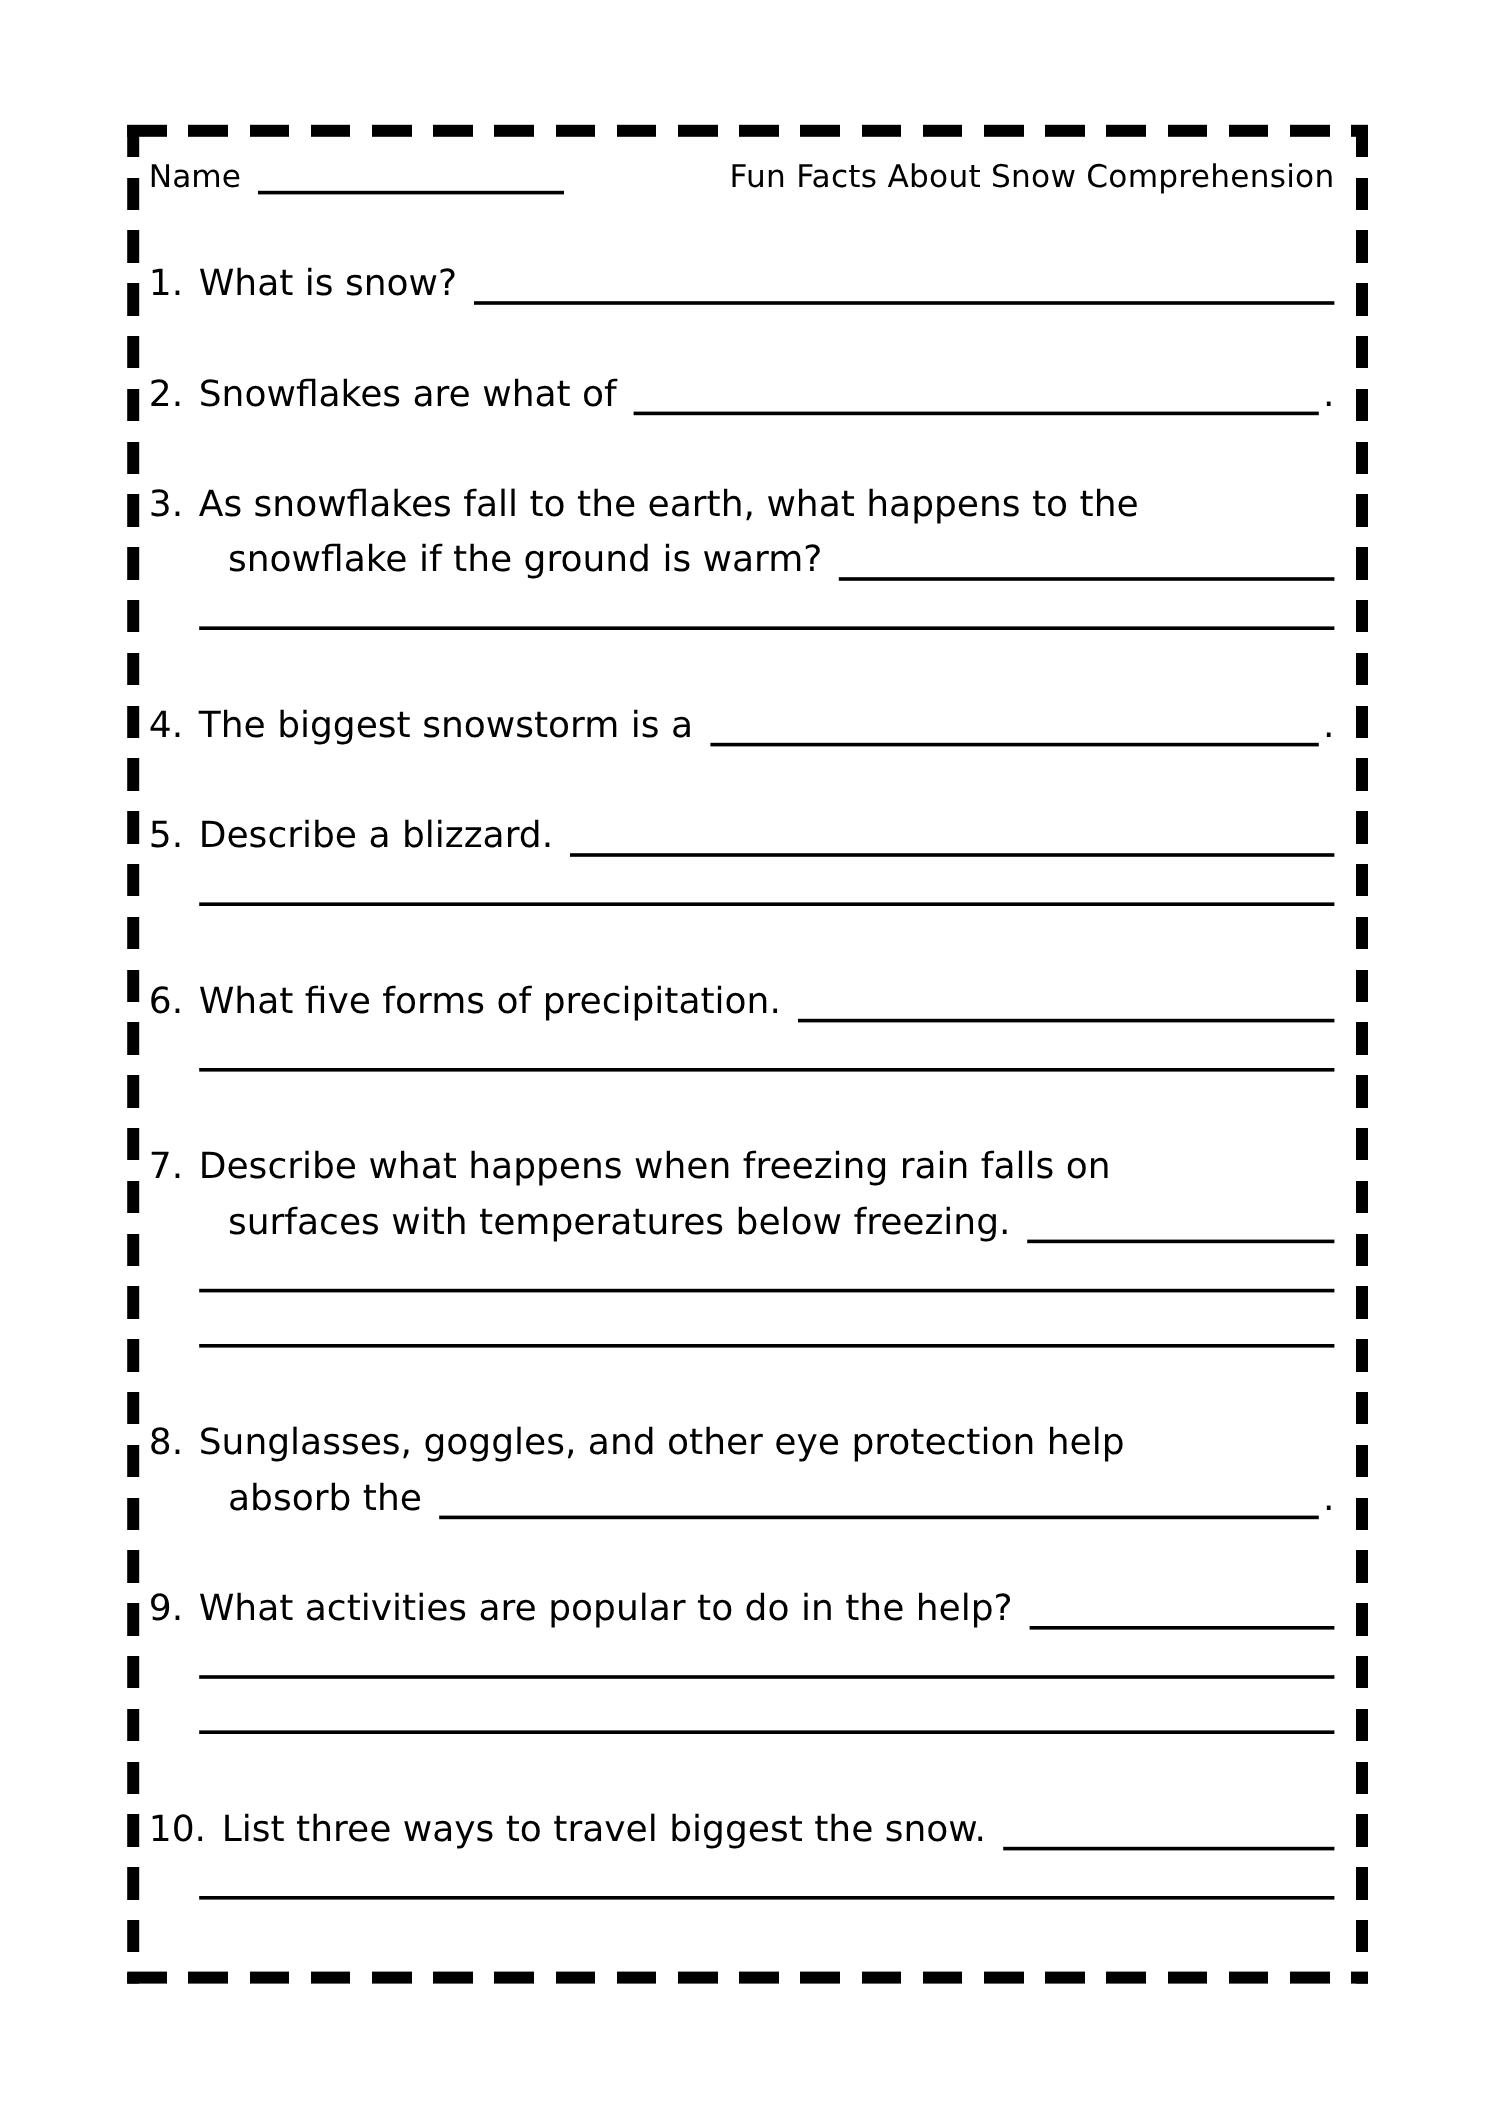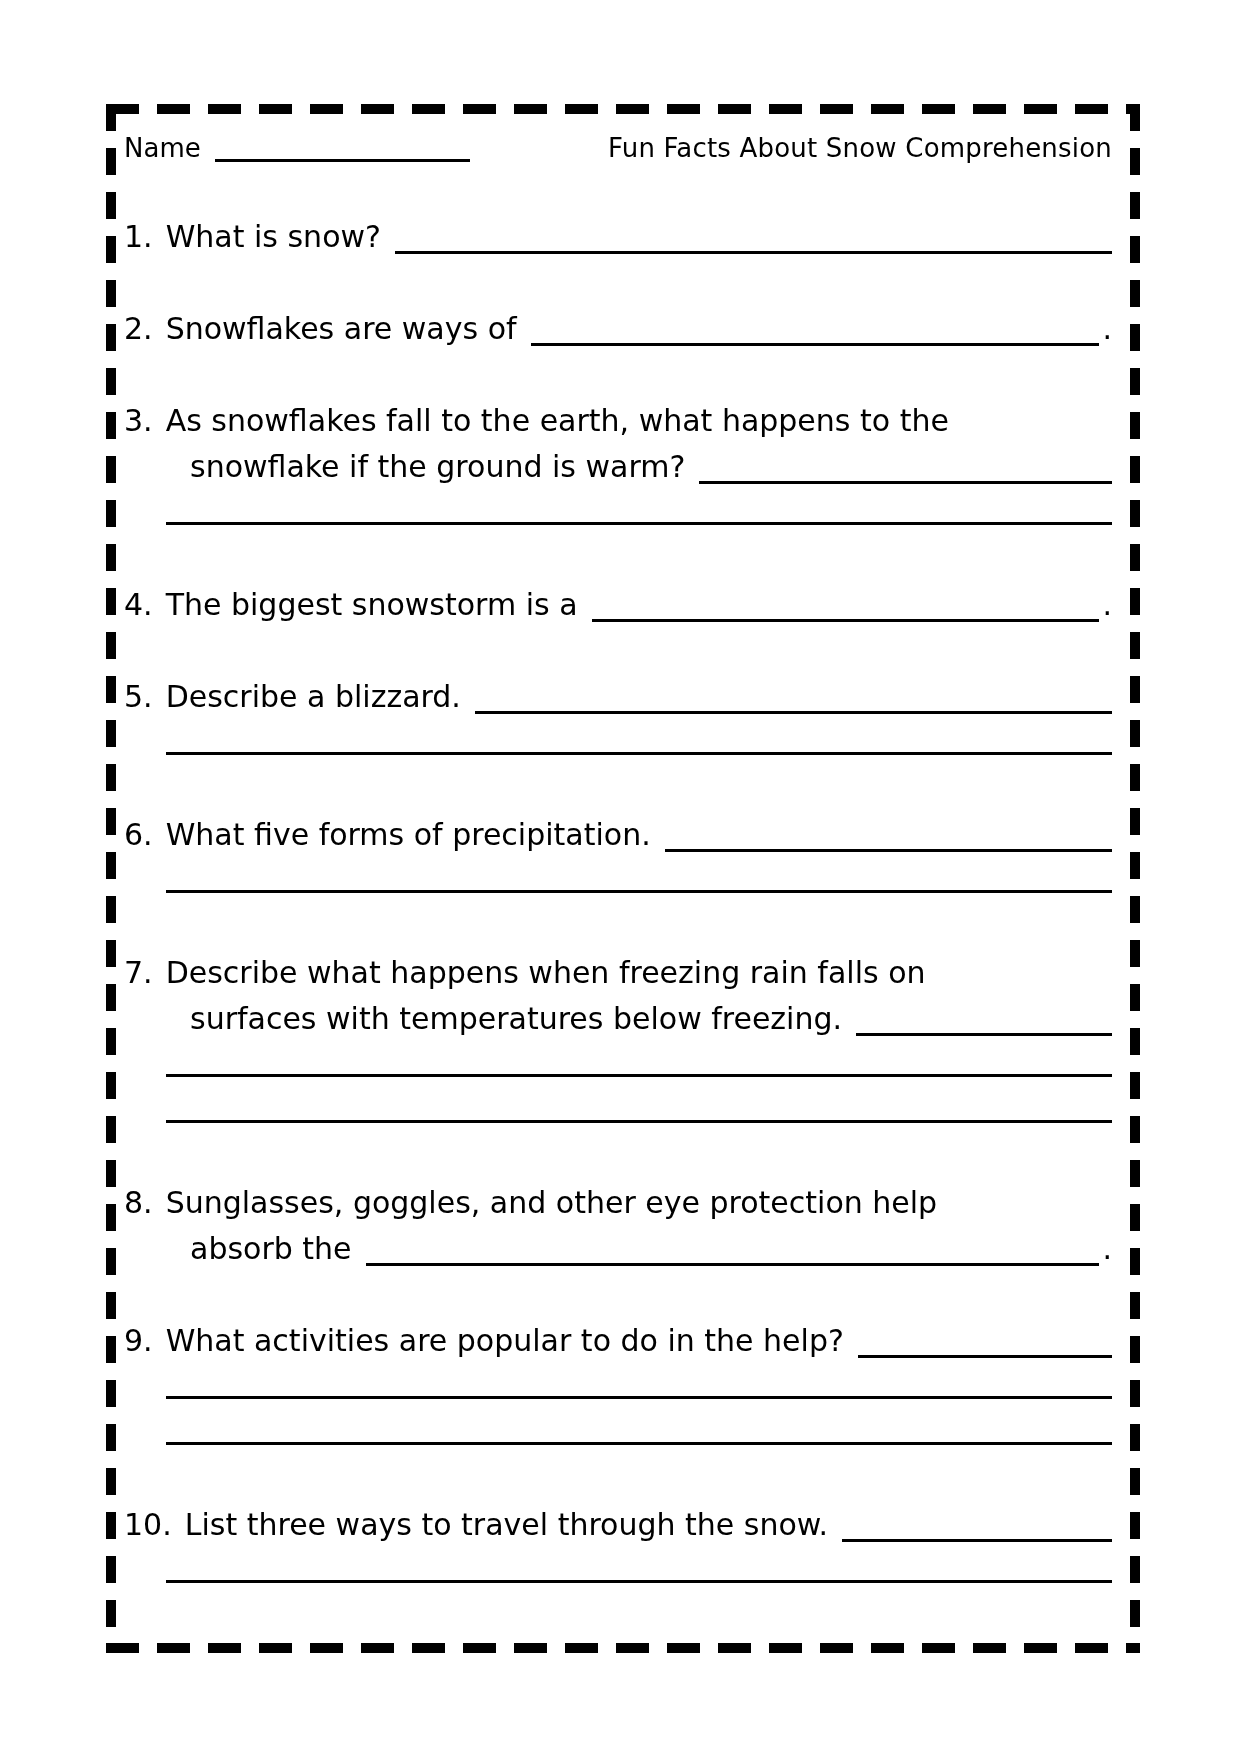--- a/index.html
+++ b/index.html
@@ -91,21 +91,21 @@
           <div class="question">
             <div class="qline">
               <span class="qnum">1.</span>
               <span class="qtext">What is snow?</span>
               <span class="blank"></span>
             </div>
           </div>
           <div class="question">
             <div class="qline">
               <span class="qnum">2.</span>
-              <span class="qtext">Snowflakes are ways of</span>
+              <span class="qtext">Snowflakes are what of</span>
               <span class="blank"></span>
               <span class="suffix">.</span>
             </div>
           </div>
           <div class="question">
             <div class="qline">
               <span class="qnum">3.</span>
               <span class="qtext">As snowflakes fall to the earth, what happens to the</span>
             </div>
             <div class="qline cont">
@@ -166,21 +166,21 @@
               <span class="qnum">9.</span>
               <span class="qtext">What activities are popular to do in the help?</span>
               <span class="blank"></span>
             </div>
             <div class="extra-line"></div>
             <div class="extra-line"></div>
           </div>
           <div class="question">
             <div class="qline">
               <span class="qnum">10.</span>
-              <span class="qtext">List three ways to travel through the snow.</span>
+              <span class="qtext">List three ways to travel biggest the snow.</span>
               <span class="blank"></span>
             </div>
             <div class="extra-line"></div>
           </div>
         </div>
     </div>
   </div>
 </div>
 
 </body></html>

